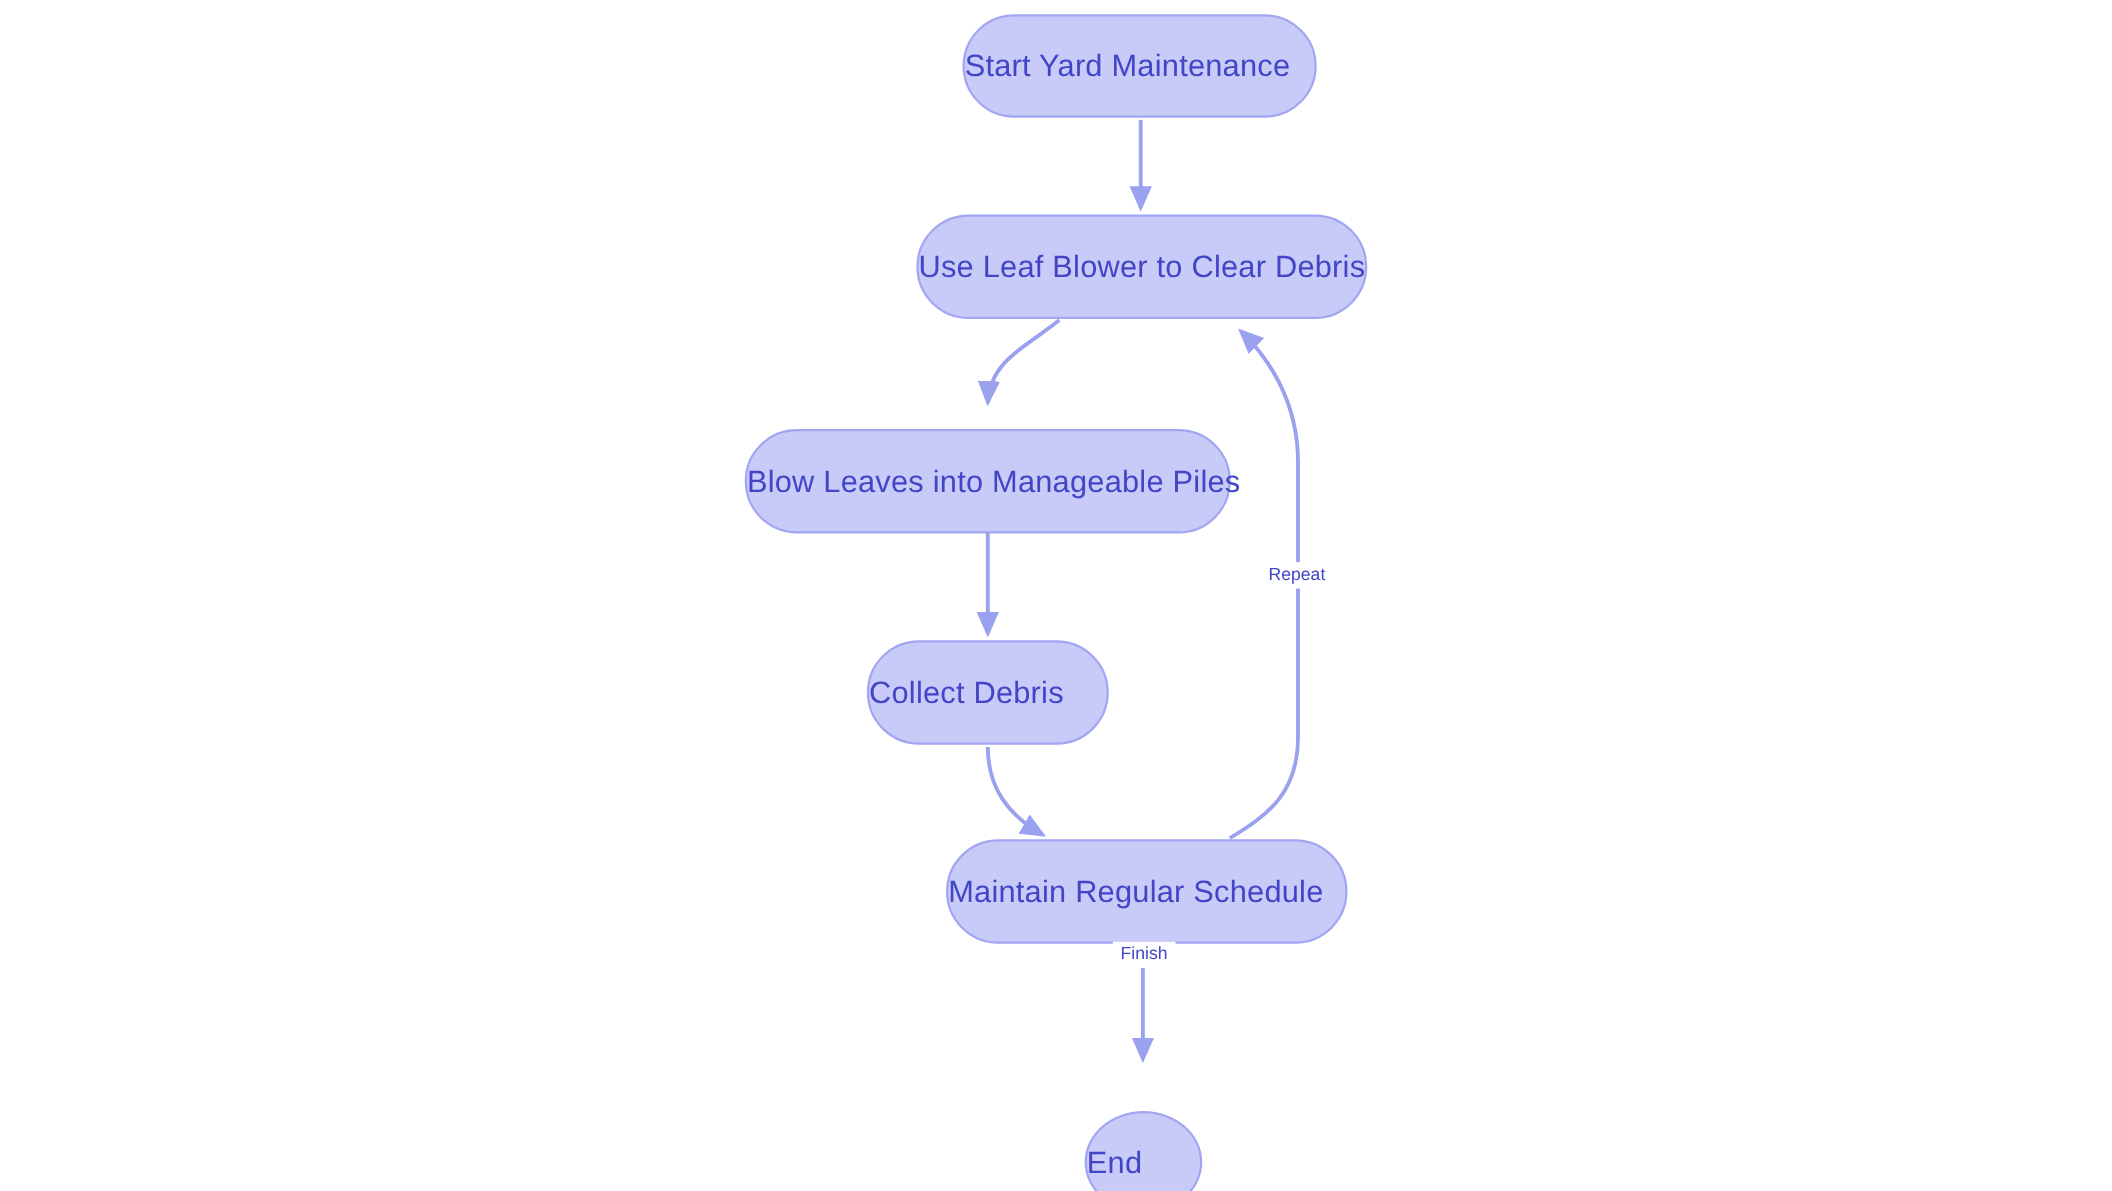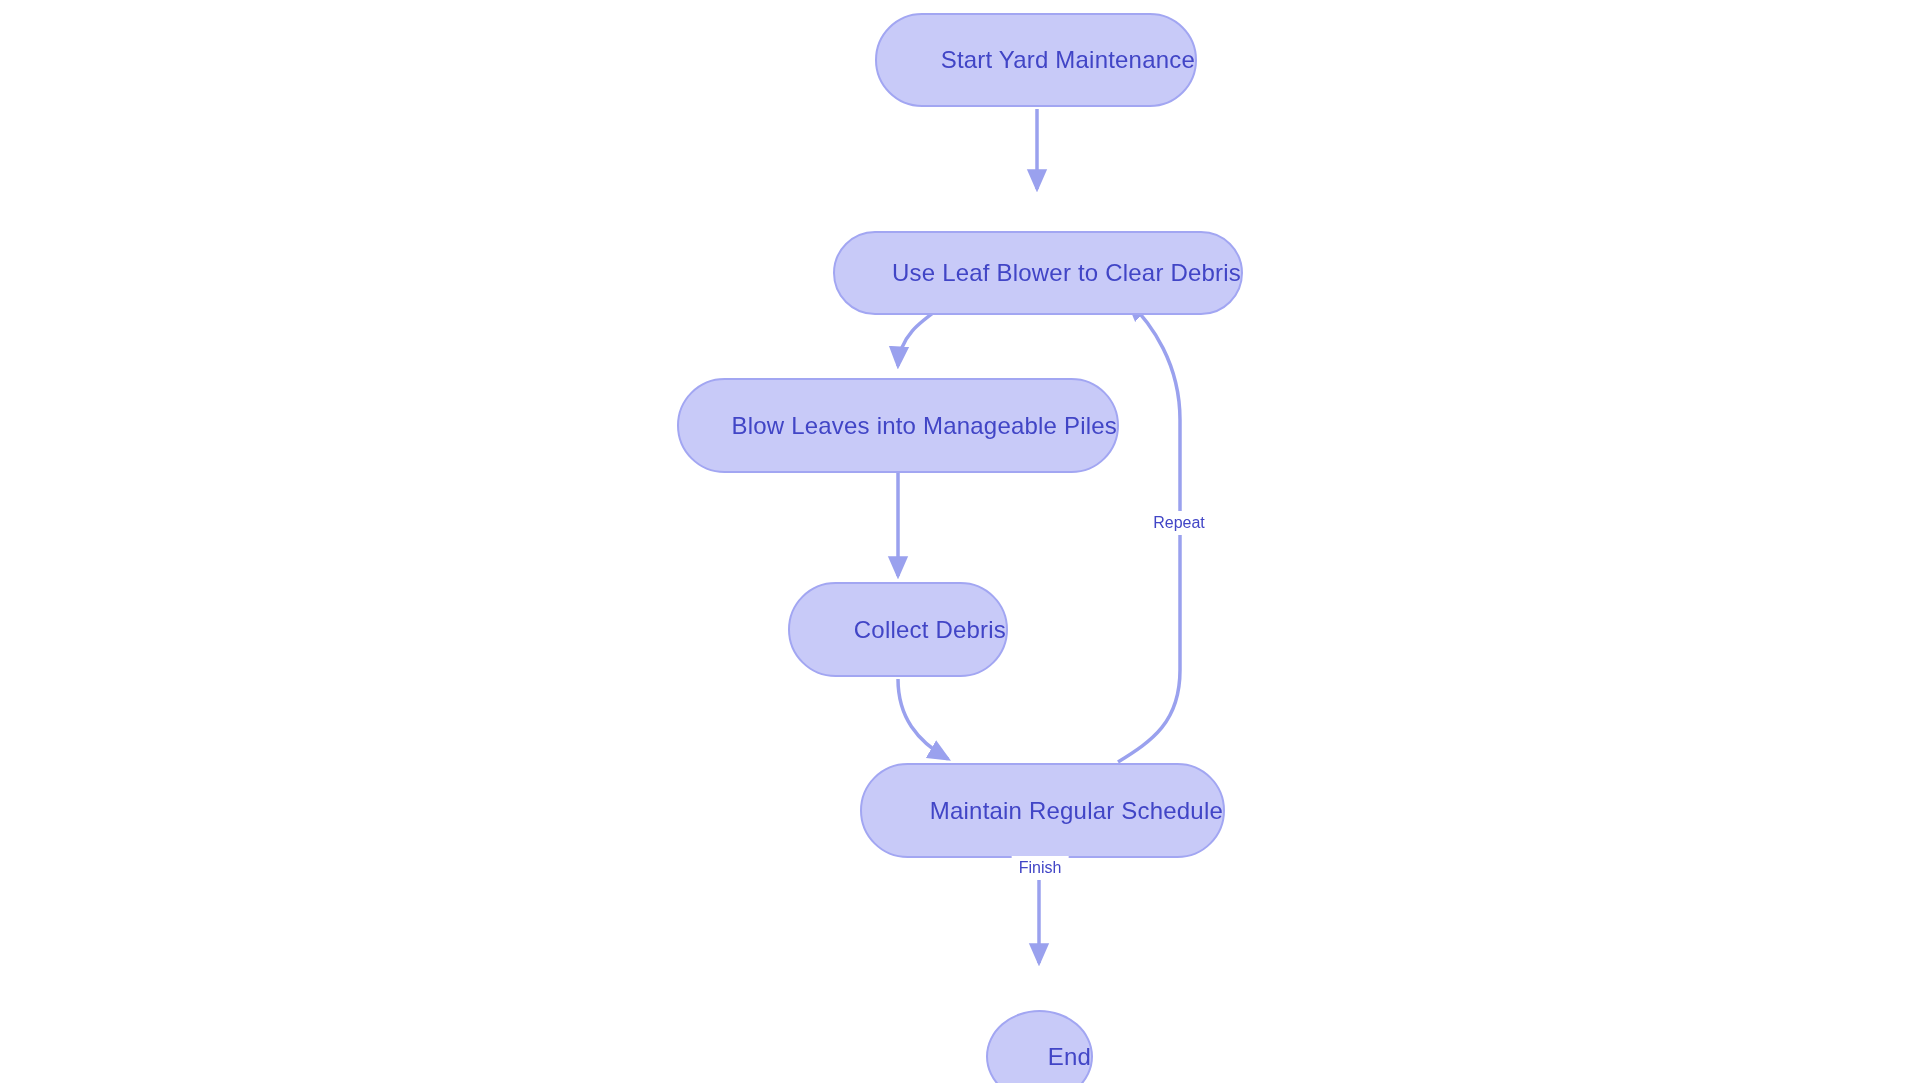--- a/index.html
+++ b/index.html
@@ -28,25 +28,25 @@
   .edges path.edge {
     fill: none;
     stroke: var(--edge);
     stroke-width: 3.5;
   }
   .edges .arrowhead { fill: var(--edge); }
   .node {
     position: absolute;
     display: flex;
     align-items: center;
-    justify-content: flex-end;
+    justify-content: flex-start;
     background: var(--node-fill);
     border: 2px solid var(--node-border);
     color: var(--text);
-    font-size: 24px;
+    font-size: 28px;
     letter-spacing: 0.2px;
     text-align: center;
     white-space: nowrap;
   }
   .node.stadium { border-radius: 48px; }
   .node.circle  { border-radius: 50%; }
   .edge-label {
     position: absolute;
     transform: translate(-50%, -50%);
     background: var(--label-bg);
@@ -73,25 +73,25 @@
     <path class="edge" d="M 898 471 L 898 576" marker-end="url(#arrow)"></path>
     <path class="edge" d="M 898 679 C 898 717, 917 741, 948 759" marker-end="url(#arrow)"></path>
     <path class="edge" d="M 1118 762 C 1152 741, 1180 722, 1180 670 L 1180 420 C 1180 364, 1152 324, 1128 301" marker-end="url(#arrow)"></path>
     <path class="edge" d="M 1039 860 L 1039 963" marker-end="url(#arrow)"></path>
   </svg>
 
   <div class="node stadium" style="left:875px; top:13px; width:322px; height:94px;">
     <span>Start Yard Maintenance</span>
   </div>
 
-  <div class="node stadium" style="left:833px; top:195px; width:410px; height:84px;margin-top:36px;">
+  <div class="node stadium" style="left:833px; top:195px; width:410px; height:95px;">
     <span>Use Leaf Blower to Clear Debris</span>
   </div>
 
-  <div class="node stadium" style="left:677px; top:378px; width:442px; height:95px;">
+  <div class="node stadium" style="left:677px; top:390px; width:442px; height:95px;">
     <span>Blow Leaves into Manageable Piles</span>
   </div>
 
   <div class="node stadium" style="left:860px; top:763px; width:365px; height:95px;">
     <span>Maintain Regular Schedule</span>
   </div>
 
   <div class="node stadium" style="left:788px; top:582px; width:220px; height:95px;">
     <span>Collect Debris</span>
   </div>

